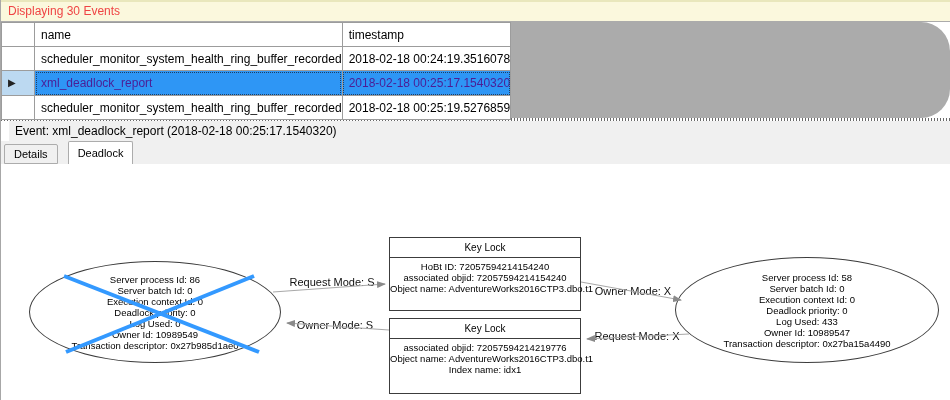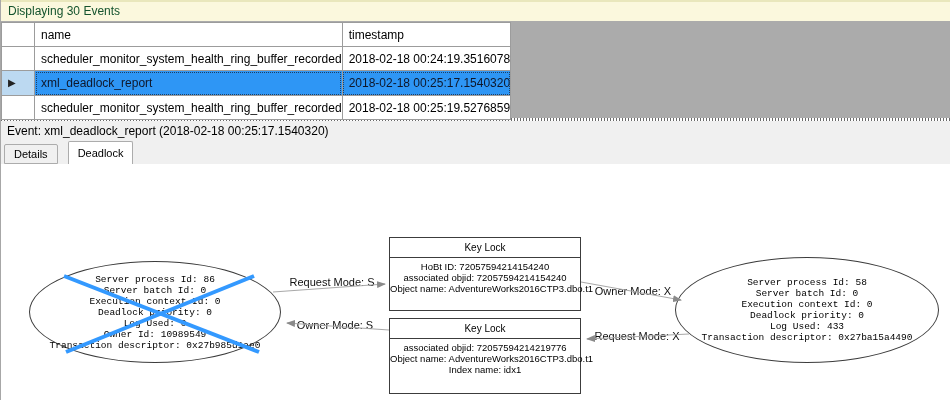--- a/index.html
+++ b/index.html
@@ -7,64 +7,64 @@
   body { font-family:"Liberation Sans","DejaVu Sans",sans-serif; color:#000; }
   .window {
     position:relative; width:950px; height:400px; overflow:hidden;
     background:#fff; border-left:1px solid #a7a7a7;
   }
 
   
   .info-bar {
     height:22px; background:#fbf8dd;
     border-top:2px solid #e9e7bc; border-bottom:1px solid #ababab;
-    font-size:12px; line-height:19px; padding-left:7px; color:#14532d;
+    font-size:12px; line-height:19px; padding-left:7px; color:#ef4444;
   }
 
   
-  .grid-area { height:96px; background:#ababab; position:relative; }
+  .grid-area { height:96px; background:#ababab; position:relative;border-radius:29px; }
   table.grid { border-collapse:collapse; table-layout:fixed; background:#fff; }
   table.grid td, table.grid th {
     border:1px solid #9c9c9c; font-size:12px; font-weight:normal;
     height:24px; padding:0 0 0 6px; text-align:left; white-space:nowrap;
     overflow:hidden; background:#fff;
   }
   col.c-rowhdr { width:33px; } col.c-name { width:274px; } col.c-ts { width:162px; }
   td.rowhdr { padding:0; text-align:center; background:#fdfdfd; }
-  tr.selected td { background:#2e96f5; color:#0f172a; outline:1px dotted #1c3f66; outline-offset:-2px; }
+  tr.selected td { background:#2e96f5; color:#4c1d95; outline:1px dotted #1c3f66; outline-offset:-2px; }
   tr.selected td.rowhdr { background:#bcd9f1; color:#000; outline:none; }
   .sel-arrow { font-size:10px; color:#222; line-height:24px; }
 
   
   .splitter {
     height:3px;
     background-image:repeating-linear-gradient(90deg,#6a6a6a 0 1px,#fff 1px 3px);
   }
 
   
   .event-bar {
-    height:20px; background:#f0f0f0; font-size:12px; line-height:20px; padding-left:6px;
+    height:20px; background:#f0f0f0; font-size:12px; line-height:20px; padding-left:6px;margin-left:8px;
   }
 
   
   .tab-strip { height:23px; background:#f0f0f0; display:flex; align-items:flex-end; padding-left:3px; }
   .tab {
     font-size:11px; padding:0 9px; border:1px solid #acacac;
     border-radius:2px 2px 0 0; background:#f0f0f0; height:20px; line-height:19px; cursor:default;
   }
   .tab.active {
     background:#fff; height:23px; line-height:22px; border-bottom:none;
     position:relative; z-index:2; margin-left:10px;
   }
 
   
   .canvas { position:relative; height:236px; background:#fff; overflow:hidden; }
   .node-ellipse {
     position:absolute; border:1px solid #3c3c3c; border-radius:50%;
-    background:#fff; display:flex; align-items:center; justify-content:center;font-family:Liberation Mono, monospace;
+    background:#fff; display:flex; align-items:center; justify-content:center;
   }
   .node-text { font-size:9.5px; line-height:11px; text-align:center; color:#000; }
   .node-text span { display:block; white-space:nowrap; }
   .lockbox { position:absolute; border:1px solid #3c3c3c; background:#fff; }
   .lockbox .hdr {
     height:20px; border-bottom:1px solid #3c3c3c; font-size:10px; line-height:20px;
     text-align:center;
   }
   .lockbox .body { padding-top:3px; font-size:9.5px; line-height:11px; text-align:center; }
   .lockbox .body span { display:block; white-space:nowrap; }
@@ -138,20 +138,21 @@
       </div>
     </div>
 
     <div class="node-ellipse" style="left:674px; top:93px; width:264px; height:106px;">
       <div class="node-text">
         <span>Server process Id: 58</span>
         <span>Server batch Id: 0</span>
         <span>Execution context Id: 0</span>
         <span>Deadlock priority: 0</span>
         <span>Log Used: 433</span>
+        <span>Owner Id: 10989547</span>
         <span>Transaction descriptor: 0x27ba15a4490</span>
       </div>
     </div>
 
     <div class="lockbox" style="left:388px; top:73px; width:192px; height:74px;">
       <div class="hdr">Key Lock</div>
       <div class="body">
         <span>HoBt ID: 72057594214154240</span>
         <span>associated objid: 72057594214154240</span>
         <span>Object name: AdventureWorks2016CTP3.dbo.t1</span>

